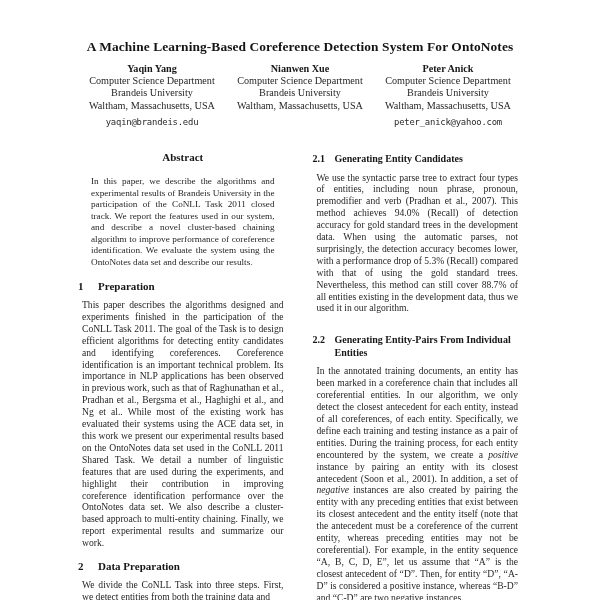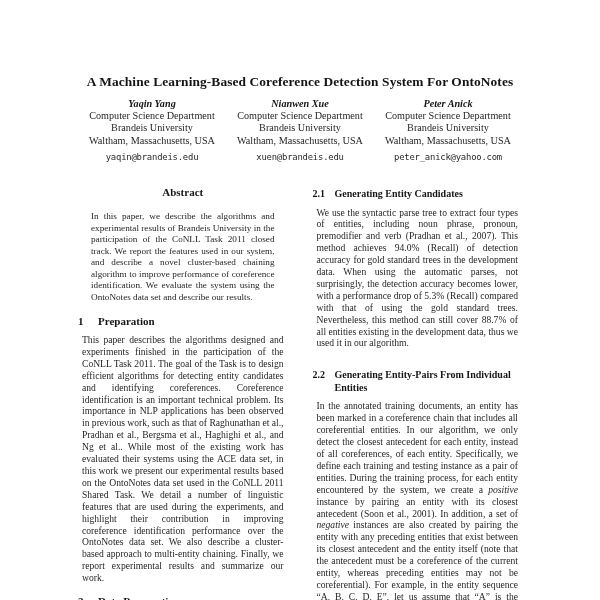--- a/index.html
+++ b/index.html
@@ -7,38 +7,38 @@
   body { width: 600px; height: 600px; }
   .page {
     width: 600px; height: 600px; overflow: hidden; position: relative;
     background: #ffffff;
     font-family: "Liberation Serif", "DejaVu Serif", serif;
     color: #262626;
   }
   .inner { padding: 0 78px; }
 
   .paper-title {
-    padding-top: 74px;
+    padding-top: 39px;
     text-align: center;
     font-weight: 700;
     font-size: 13.4px;
     line-height: 15px;
     color: #141414;
     letter-spacing: 0.1px;
   }
 
   .authors-row { display: flex; margin-top: 9px; }
   .author {
     flex: 1 1 0; min-width: 0;
     text-align: center;
     font-size: 10.2px;
     line-height: 12.2px;
     white-space: nowrap;
   }
-  .author-name { font-weight: 700; color: #161616; font-style: italic; }
+  .author-name { font-weight: 700; color: #161616; }
   .author-email {
     font-family: "DejaVu Sans Mono", "Liberation Mono", monospace;
     font-size: 8.9px;
     letter-spacing: -0.2px;
     margin-top: 4px;
     color: #2a2a2a;
   }
 
   .columns { display: flex; gap: 25px; margin-top: 12px; }
   .col { flex: 1 1 0; min-width: 0; }
@@ -105,21 +105,20 @@
         <div>Computer Science Department</div>
         <div>Brandeis University</div>
         <div>Waltham, Massachusetts, USA</div>
         <div class="author-email">yaqin@brandeis.edu</div>
       </div>
       <div class="author">
         <div class="author-name">Nianwen Xue</div>
         <div>Computer Science Department</div>
         <div>Brandeis University</div>
         <div>Waltham, Massachusetts, USA</div>
-        <div class="author-email">xuen@brandeis.edu</div>
       </div>
       <div class="author">
         <div class="author-name">Peter Anick</div>
         <div>Computer Science Department</div>
         <div>Brandeis University</div>
         <div>Waltham, Massachusetts, USA</div>
         <div class="author-email">peter_anick@yahoo.com</div>
       </div>
     </div>
 

